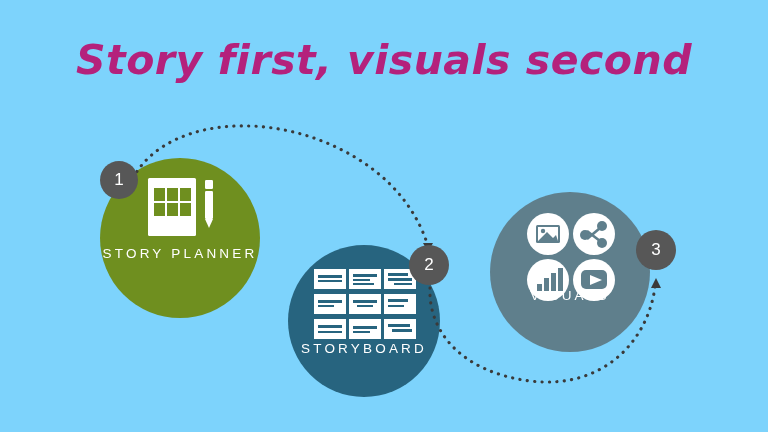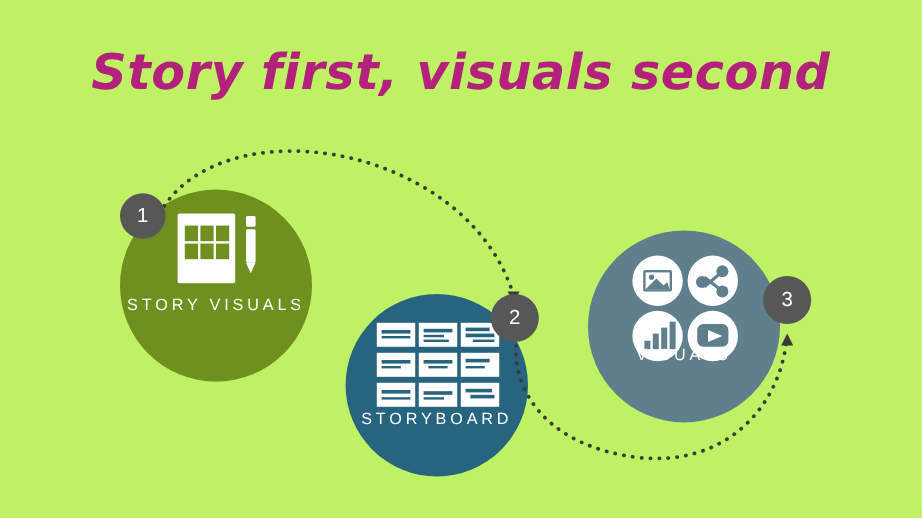--- a/index.html
+++ b/index.html
@@ -10,21 +10,21 @@
     width: 768px;
     height: 432px;
     background: #ffffff;
     font-family: "Liberation Sans", sans-serif;
     overflow: hidden;
   }
   #stage {
     position: relative;
     width: 768px;
     height: 432px;
-    background: #bef264;
+    background: #7dd3fc;
   }
   #title {
     position: absolute;
     left: 0;
     top: 36px;
     width: 768px;
     text-align: center;
     font-family: "DejaVu Sans", sans-serif;
     font-size: 41px;
     font-weight: bold;
@@ -146,21 +146,21 @@
       <rect x="67" y="30" width="11" height="13" fill="#6F8F1F"></rect>
       <rect x="80" y="30" width="11" height="13" fill="#6F8F1F"></rect>
       <rect x="54" y="45" width="11" height="13" fill="#6F8F1F"></rect>
       <rect x="67" y="45" width="11" height="13" fill="#6F8F1F"></rect>
       <rect x="80" y="45" width="11" height="13" fill="#6F8F1F"></rect>
 
       <rect x="105" y="22" width="8" height="9" rx="1.2" fill="#ffffff"></rect>
       <rect x="105" y="33" width="8" height="28" rx="1.2" fill="#ffffff"></rect>
       <polygon points="105,61 113,61 109,70" fill="#ffffff"></polygon>
     </svg>
-    <div class="node-label" id="label-planner">STORY VISUALS</div>
+    <div class="node-label" id="label-planner">STORY PLANNER</div>
   </div>
 
   <div class="node" id="node-visuals">
     <svg class="node-art" viewBox="0 0 160 160" xmlns="http://www.w3.org/2000/svg">
 
       <g>
         <circle cx="58" cy="42" r="21" fill="#ffffff"></circle>
         <rect x="46" y="33" width="24" height="18" rx="1.5" fill="#5F7F8C"></rect>
         <rect x="48" y="35" width="20" height="14" fill="#ffffff"></rect>
         <circle cx="53" cy="39" r="2.2" fill="#5F7F8C"></circle>

